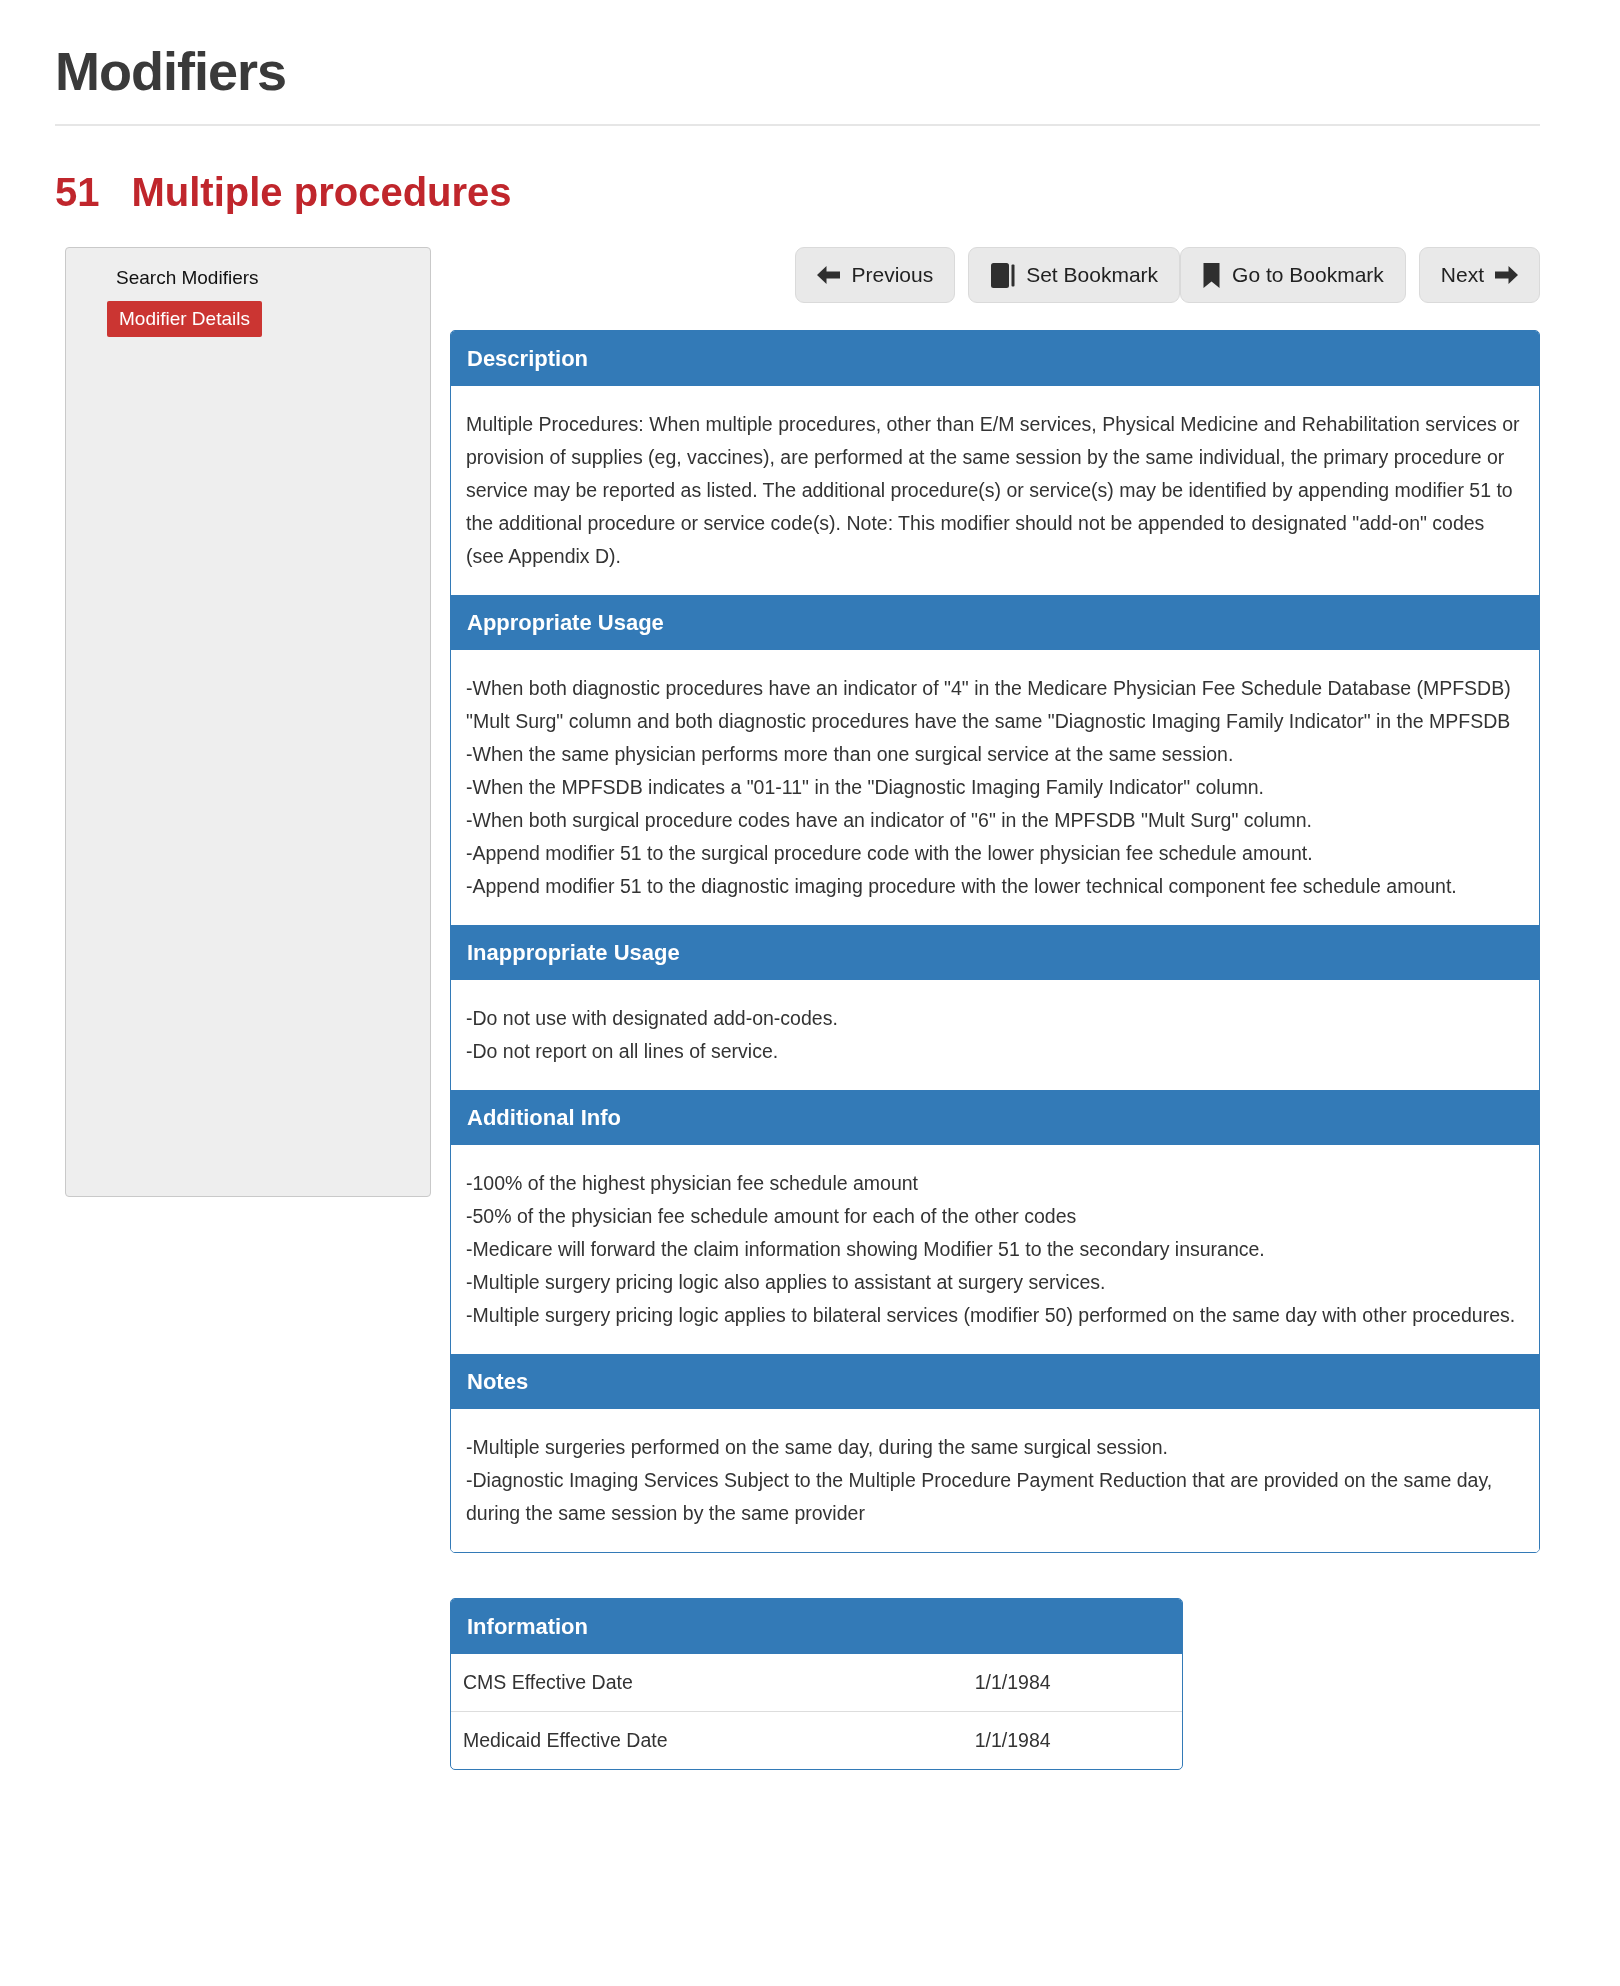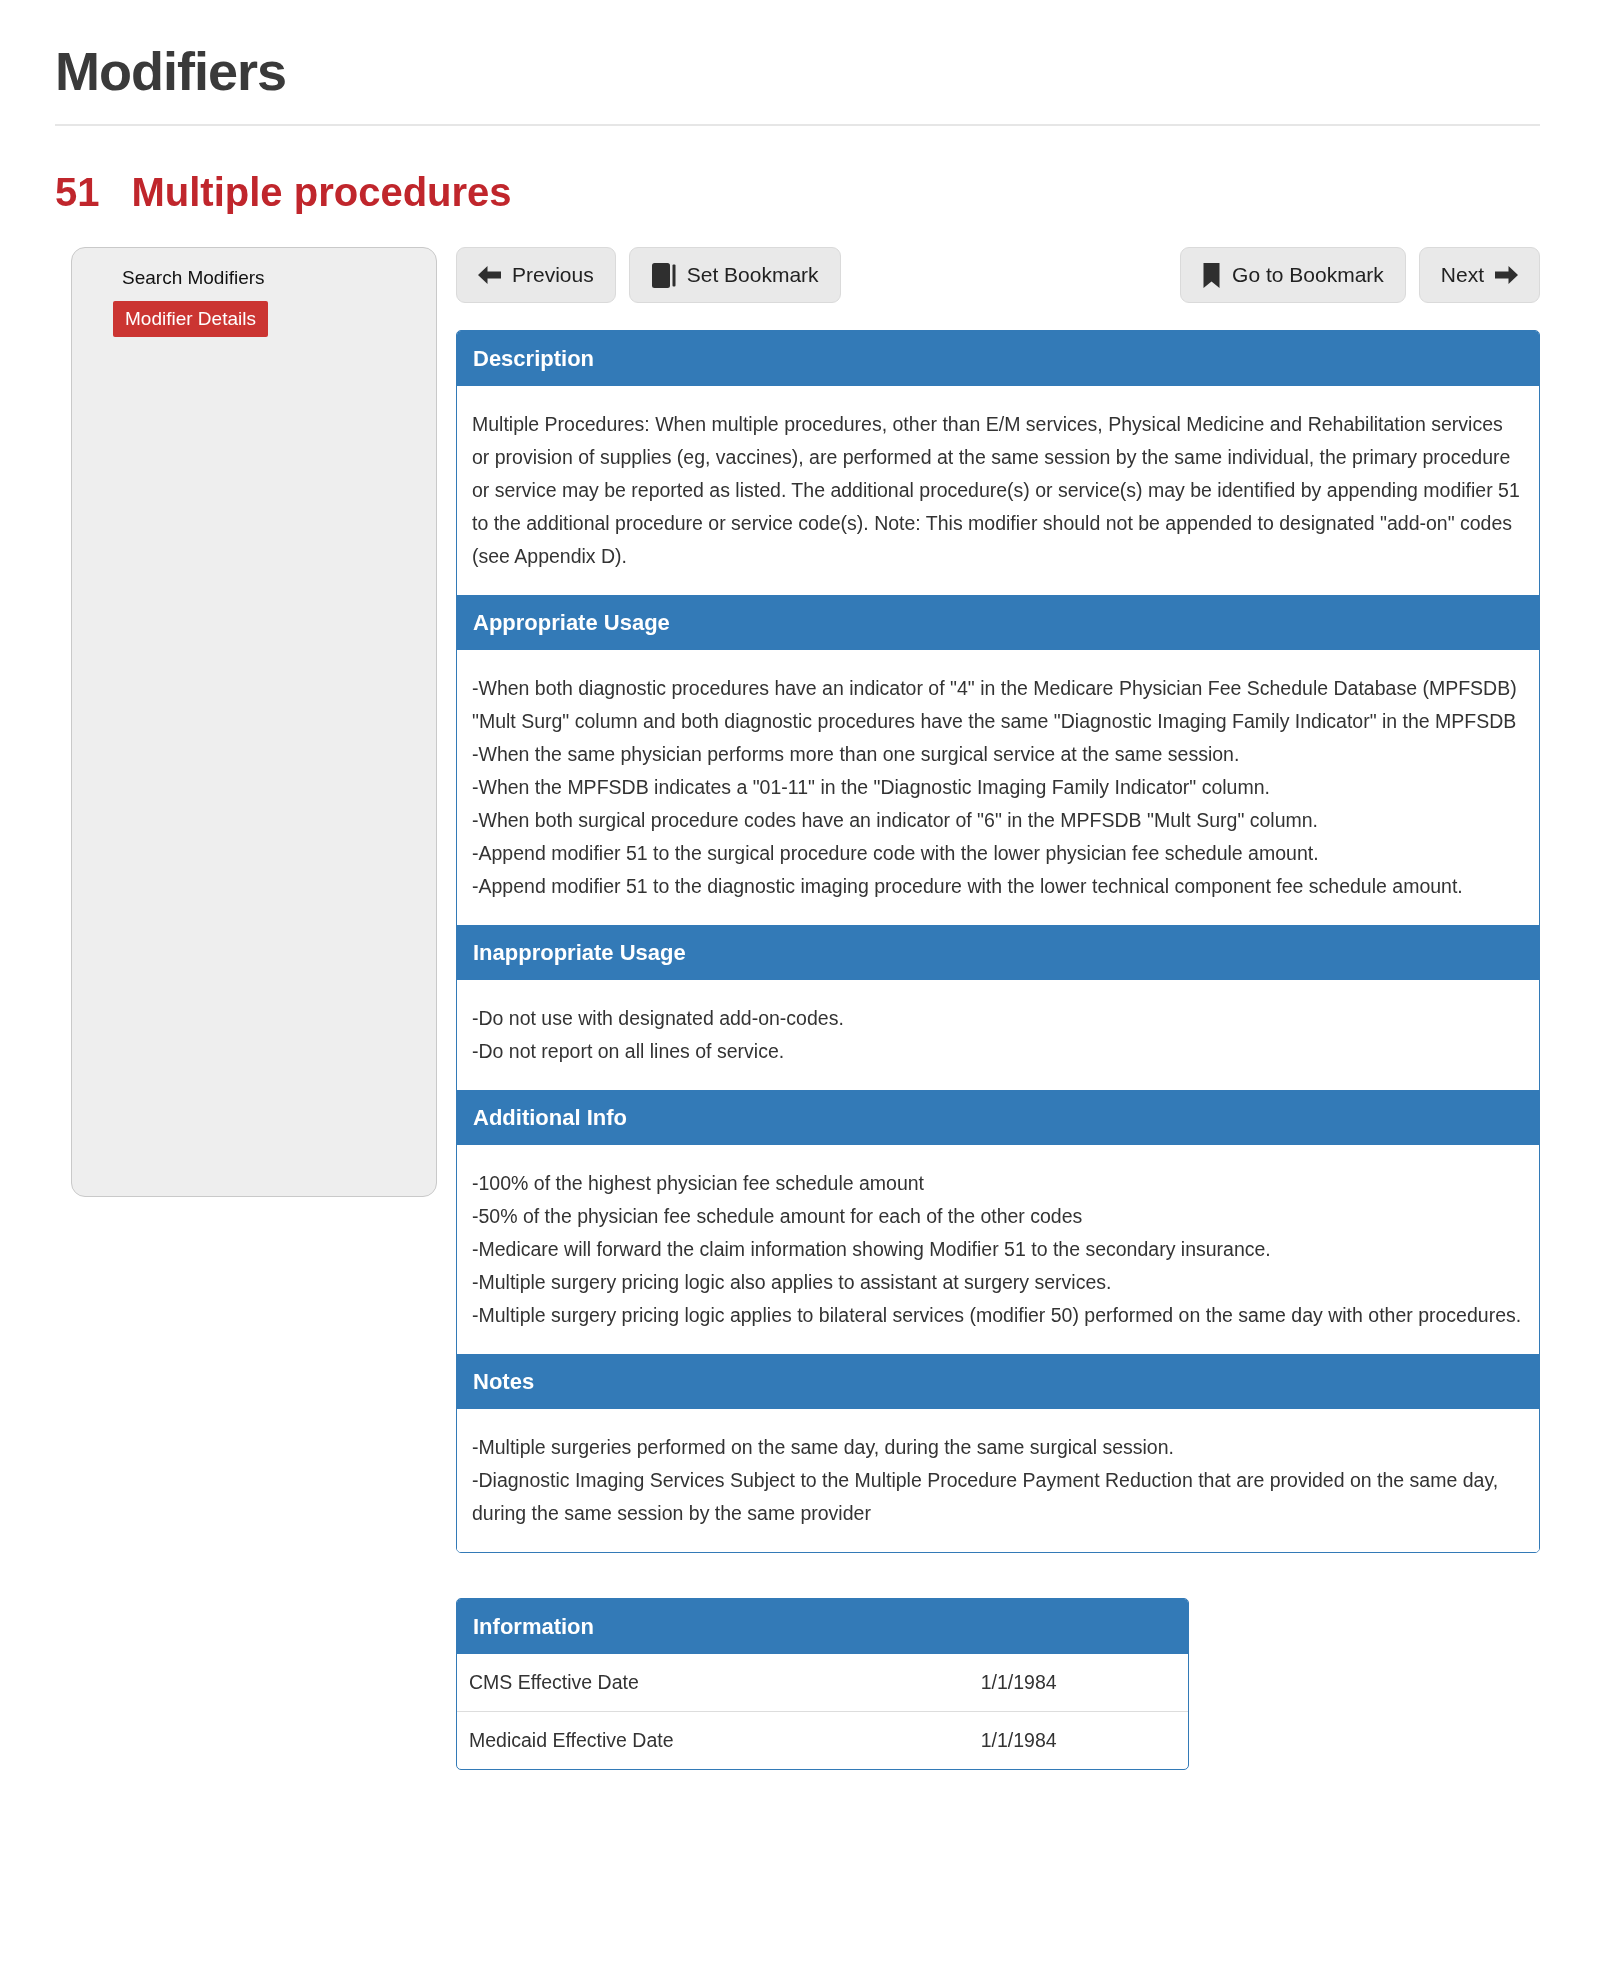--- a/index.html
+++ b/index.html
@@ -29,27 +29,27 @@
     font-weight: bold;
     color: #c0262c;
     margin: 0 0 32px 0;
   }
   h2.modifier-heading .code { margin-right: 32px; }
 
   .layout-row { display: flex; gap: 19px; align-items: flex-start; }
 
   
   .sidebar {
-    margin-left: 16px;
+    margin-left: 10px;
     width: 366px;
     height: 950px;
     flex: 0 0 auto;
     background: #eeeeee;
     border: 1px solid #c9c9c9;
-    border-radius: 14px;
+    border-radius: 4px;
     padding: 16px 20px;
   }
   .sidebar a.nav-link {
     display: block;
     padding: 3px 0 3px 30px;
     font-size: 19px;
     color: #111;
     text-decoration: none;
     cursor: pointer;
   }
@@ -60,21 +60,21 @@
     color: #fff;
     font-size: 19px;
     padding: 7px 12px;
     border-radius: 2px;
     cursor: pointer;
   }
 
   
   .main-col { flex: 1 1 auto; width: 1086px; }
 
-  .toolbar { display: flex; justify-content: space-between; margin-bottom: 27px; }
+  .toolbar { display: flex; justify-content: flex-end; margin-bottom: 27px; }
   .toolbar .group { display: flex; gap: 13px; }
   .btn {
     display: inline-flex;
     align-items: center;
     gap: 11px;
     height: 56px;
     padding: 0 21px;
     background: #e9e9e9;
     border: 1px solid #dadada;
     border-radius: 9px;

